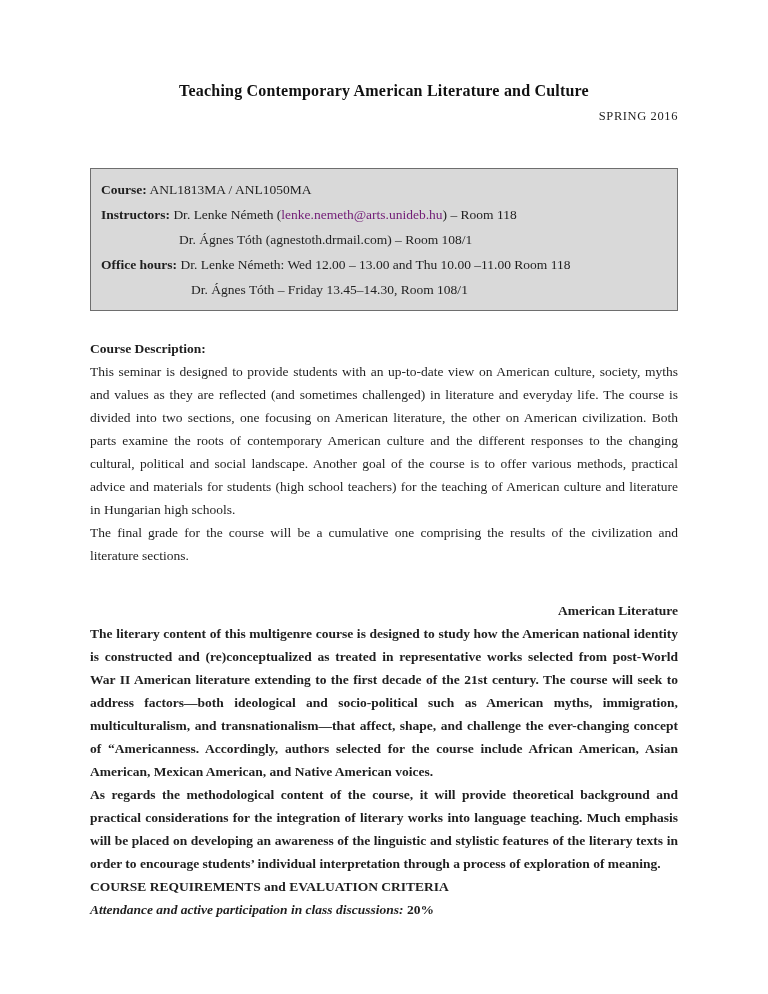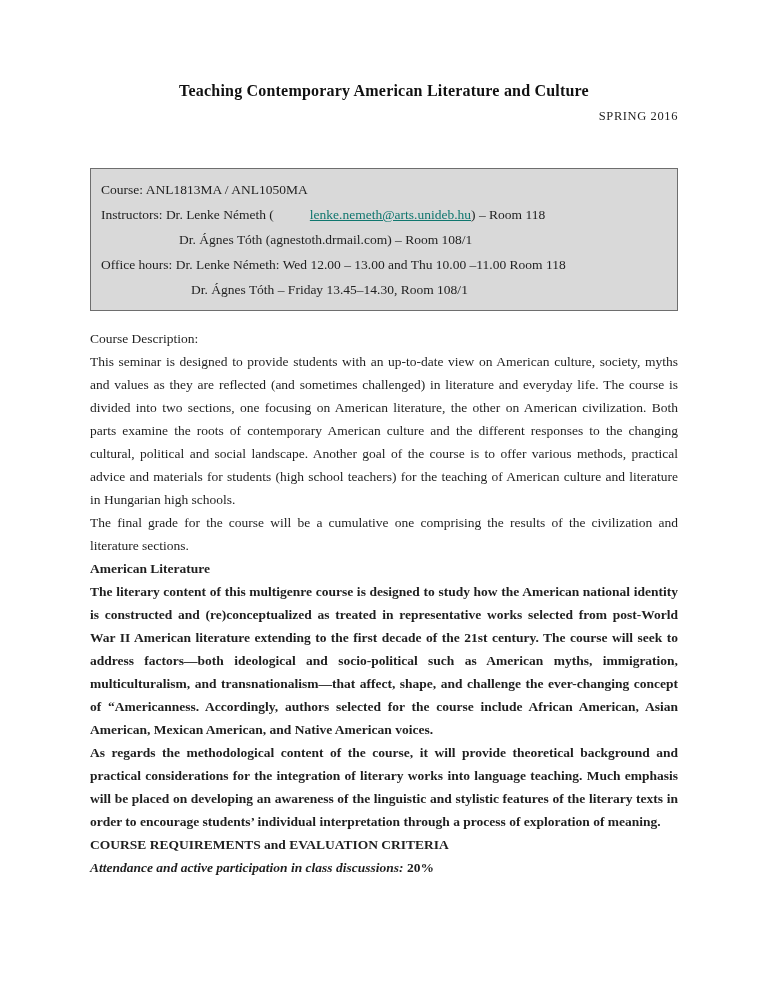--- a/index.html
+++ b/index.html
@@ -33,36 +33,35 @@
     margin-top: 44px;
     background: #d9d9d9;
     border: 1px solid #6e6e6e;
     padding: 8px 10px;
     line-height: 25px;
     font-size: 13.5px;
   }
   .info-line { white-space: normal; }
   .indent-a { padding-left: 78px; }
   .indent-b { padding-left: 90px; }
-  .b { font-weight: normal; }
+  .b { font-weight: bold; }
   .i { font-style: italic; margin-top: 24px; }
   .email-link {
-    color: #0f766e;
-    text-decoration: underline;
+    color: #701a75;
     cursor: pointer;
-    margin-left: 36px;
   }
   .section {
-    margin-top: 16px;
+    margin-top: 26px;
     line-height: 23px;
     text-align: justify;
   }
   .section p { margin: 0; }
   .centered-head {
-    text-align: left;
+    margin-top: 32px;
+    text-align: right;
     font-weight: bold;
     line-height: 23px;
   }
   .body-flow { line-height: 23px; text-align: justify; font-weight: bold; }
   .plain-line { text-align: left; }
 </style>
 </head>
 <body>
 
 <div class="page">

